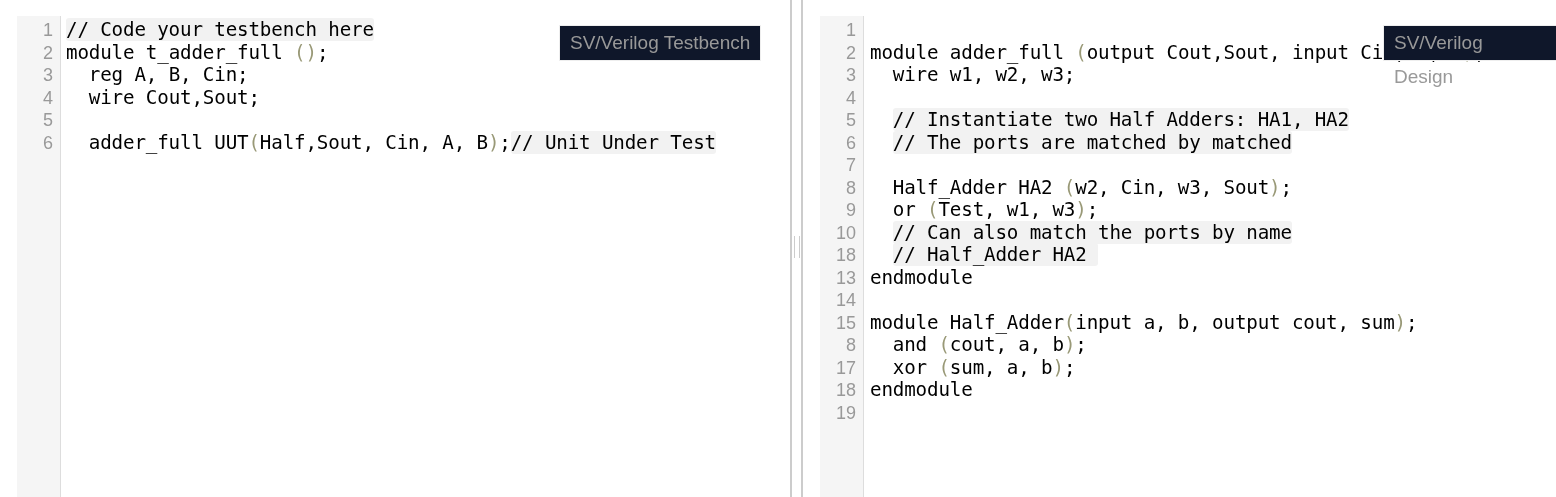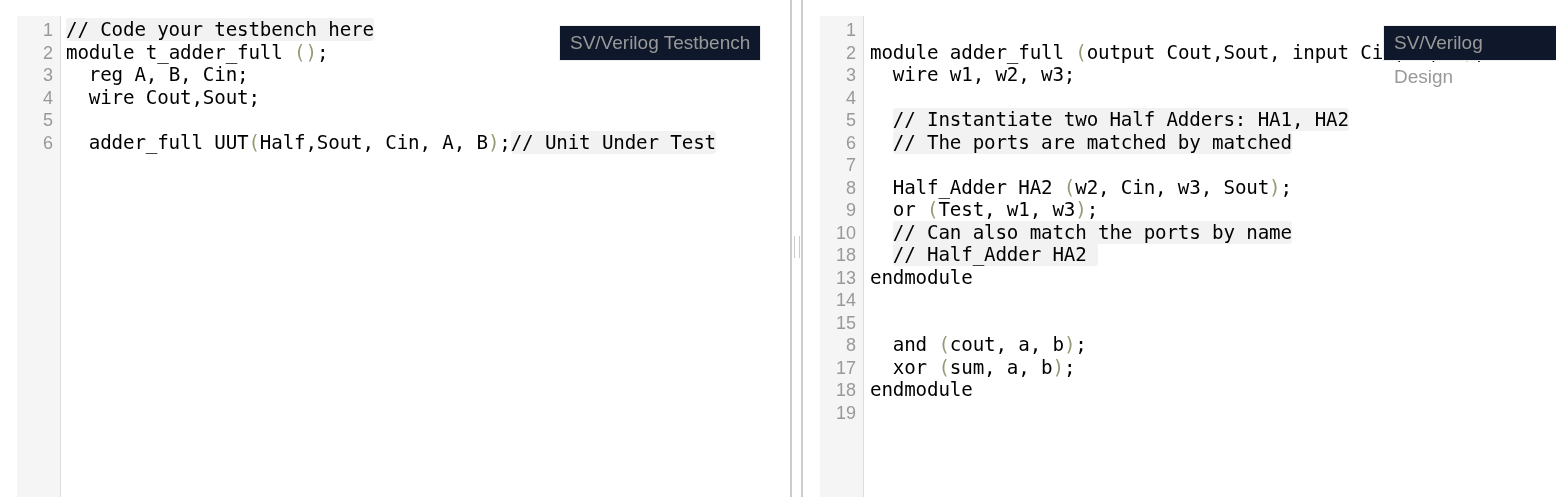--- a/index.html
+++ b/index.html
@@ -58,20 +58,20 @@
       <div class="line"><span class="ln">4</span><span class="code"></span></div>
       <div class="line"><span class="ln">5</span><span class="code"><span>  </span><span class="cm">// Instantiate two Half Adders: HA1, HA2</span></span></div>
       <div class="line"><span class="ln">6</span><span class="code"><span>  </span><span class="cm">// The ports are matched by matched</span></span></div>
       <div class="line"><span class="ln">7</span></div>
       <div class="line"><span class="ln">8</span><span class="code"><span>  Half_Adder HA2 </span><span class="pn">(</span><span>w2, Cin, w3, Sout</span><span class="pn">)</span><span>;</span></span></div>
       <div class="line"><span class="ln">9</span><span class="code"><span>  </span><span class="kw">or</span><span> </span><span class="pn">(</span><span>Test, w1, w3</span><span class="pn">)</span><span>;</span></span></div>
       <div class="line"><span class="ln">10</span><span class="code"><span>  </span><span class="cm">// Can also match the ports by name</span></span></div>
       <div class="line"><span class="ln">18</span><span class="code"><span>  </span><span class="cm">// Half_Adder HA2 </span></span></div>
       <div class="line"><span class="ln">13</span><span class="code"><span class="kw">endmodule</span></span></div>
       <div class="line"><span class="ln">14</span><span class="code"></span></div>
-      <div class="line"><span class="ln">15</span></div>
+      <div class="line"><span class="ln">15</span><span class="code"><span class="kw">module</span><span> Half_Adder</span><span class="pn">(</span><span class="kw">input</span><span> a, b, </span><span class="kw">output</span><span> cout, sum</span><span class="pn">)</span><span>;</span></span></div>
       <div class="line"><span class="ln">8</span><span class="code"><span>  </span><span class="kw">and</span><span> </span><span class="pn">(</span><span>cout, a, b</span><span class="pn">)</span><span>;</span></span></div>
       <div class="line"><span class="ln">17</span><span class="code"><span>  </span><span class="kw">xor</span><span> </span><span class="pn">(</span><span>sum, a, b</span><span class="pn">)</span><span>;</span></span></div>
       <div class="line"><span class="ln">18</span><span class="code"><span class="kw">endmodule</span></span></div>
       <div class="line"><span class="ln">19</span><span class="code"></span></div>
     </div>
   <div class="label">SV/Verilog Design</div>
 </div>
 
 </body></html>

